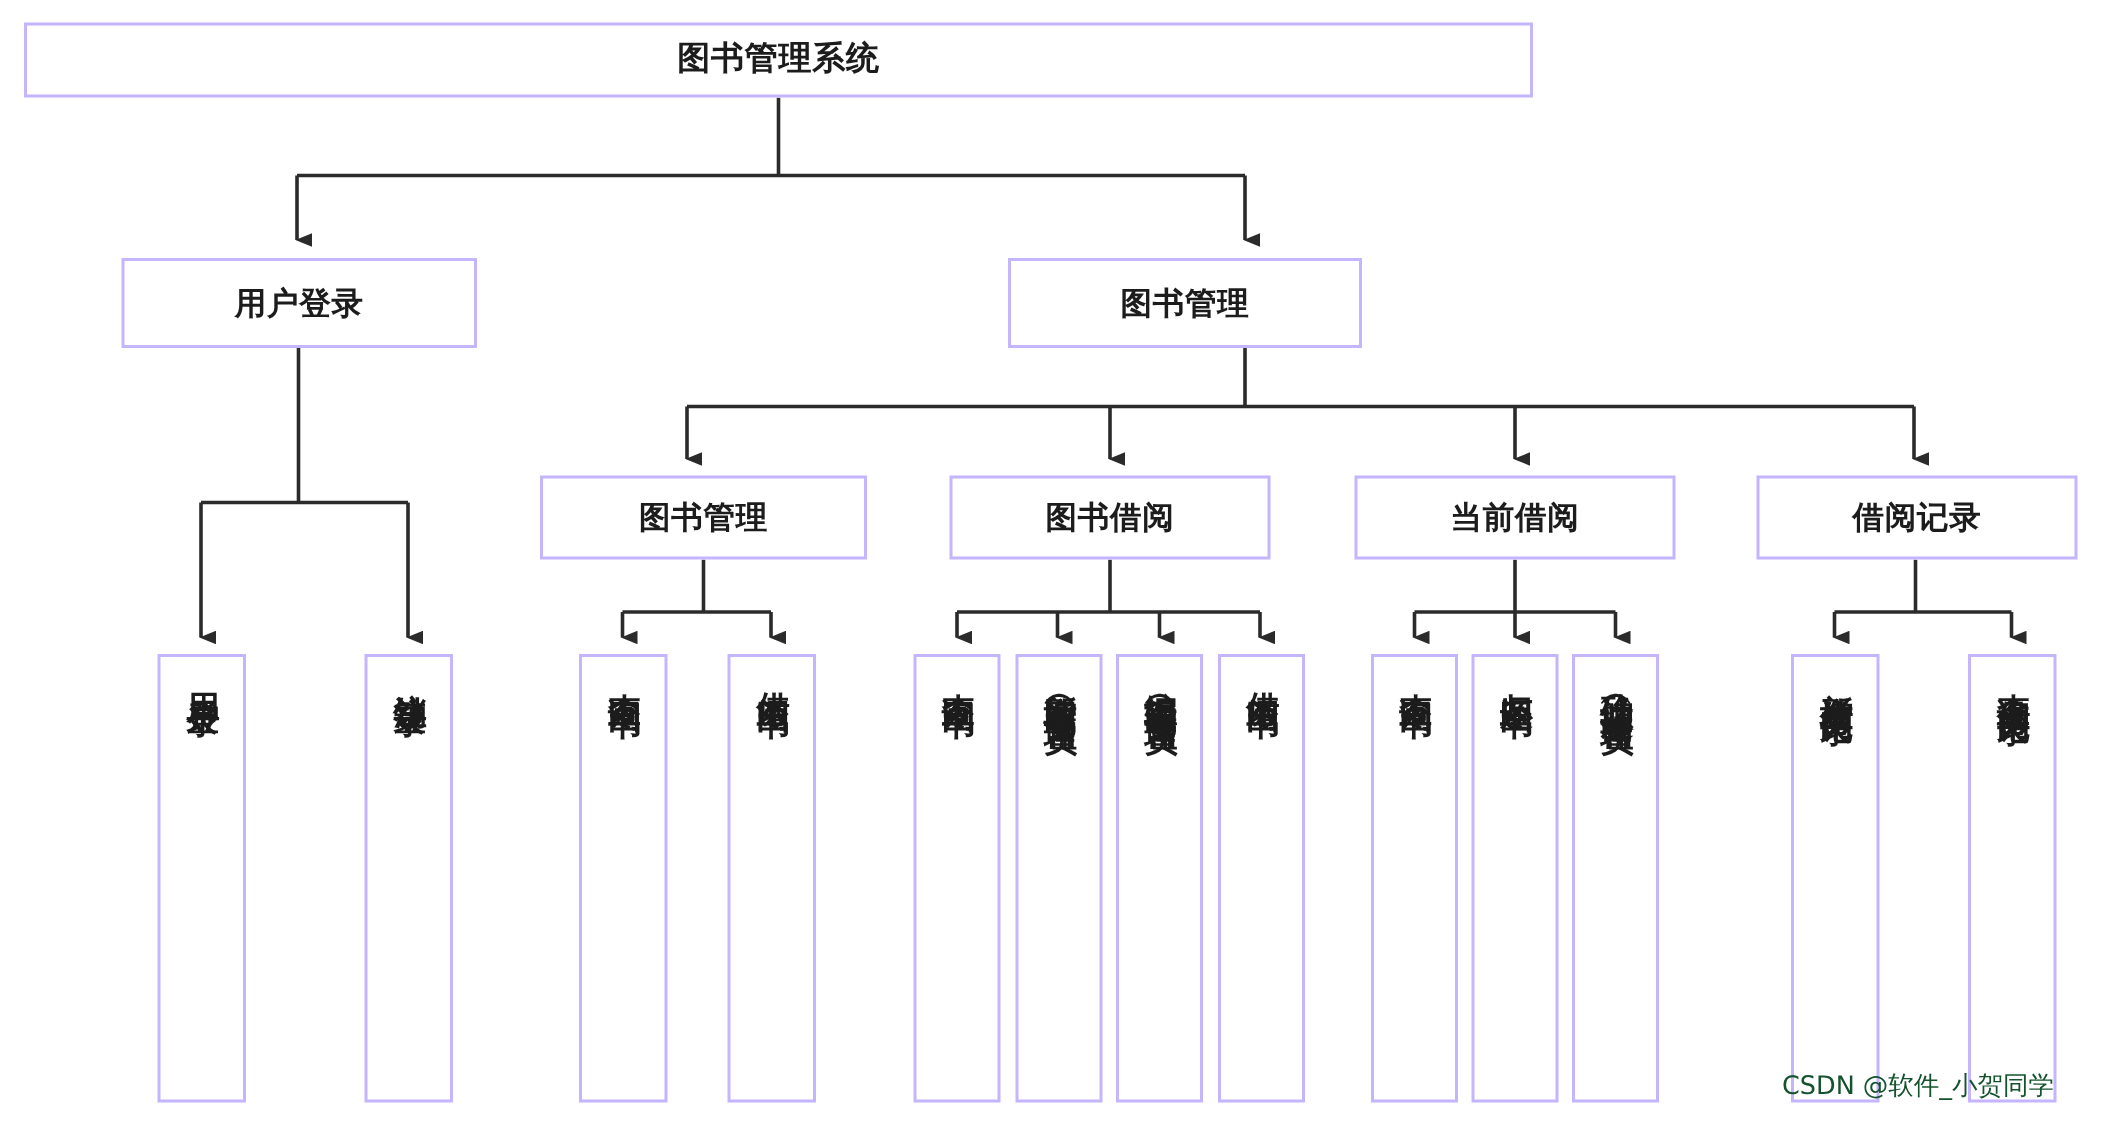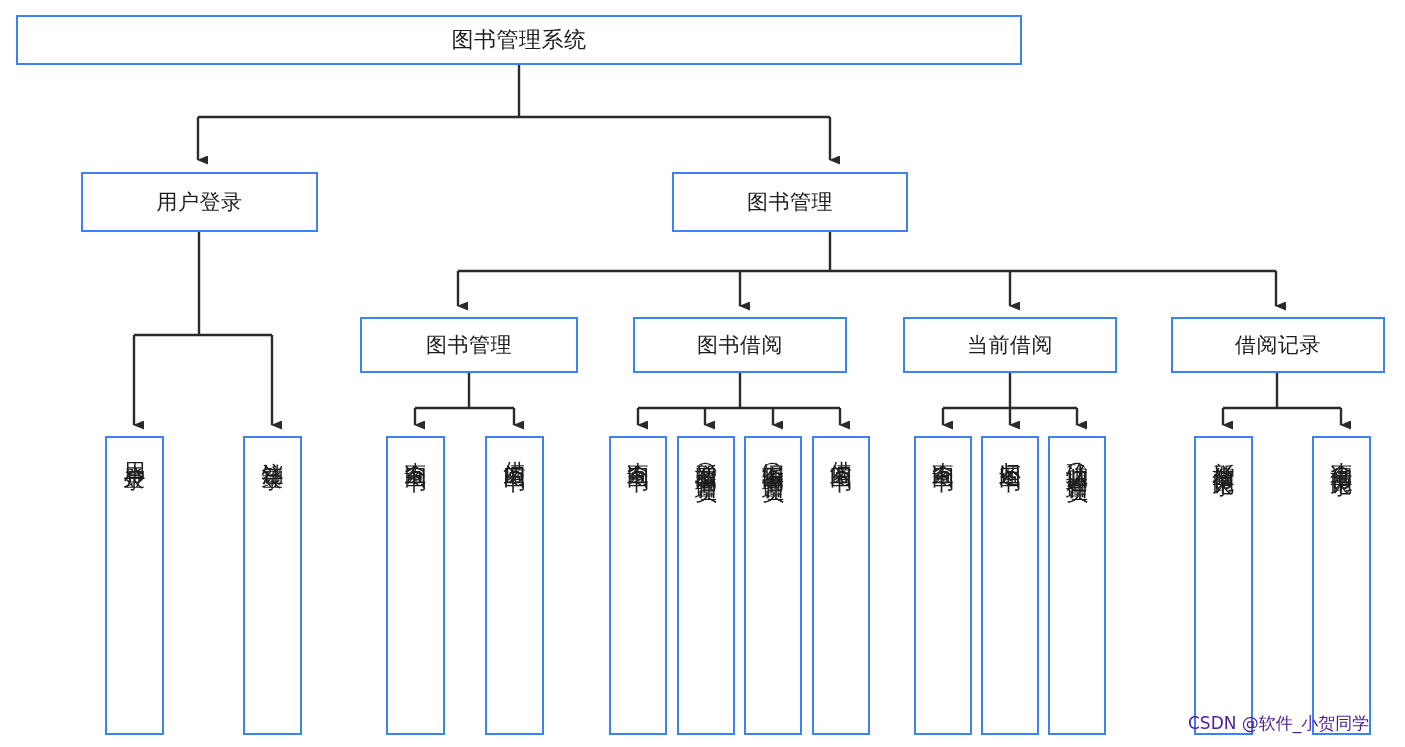--- a/index.html
+++ b/index.html
@@ -24,26 +24,27 @@
     position: absolute;
     left: 0;
     top: 0;
     width: 1405px;
     height: 747px;
     pointer-events: none;
   }
   .node {
     position: absolute;
     box-sizing: border-box;
-    border: 2px solid #3b82f6;
+    border: 2px solid #c4b5fd;
     background: #ffffff;
     display: flex;
     align-items: center;
     justify-content: center;
     color: #1c1c1c;
+    font-weight: bold;
   }
   .node-label {
     display: block;
     text-align: center;
     line-height: 1.18;
     letter-spacing: 0.5px;
     white-space: nowrap;
   }
   .node.horizontal .node-label {
     font-size: 21px;
@@ -61,21 +62,21 @@
     font-size: 22px;
     line-height: 1;
     letter-spacing: 3px;
     white-space: nowrap;
   }
   .watermark {
     position: absolute;
     left: 1188px;
     top: 712px;
     font-size: 17px;
-    color: #4c1d95;
+    color: #14532d;
     white-space: nowrap;
     font-family: "DejaVu Sans", "Liberation Sans", sans-serif;
   }
 </style>
 </head>
 <body>
 
 <div id="diagram-root">
 
   <svg class="connectors" viewBox="0 0 1405 747" xmlns="http://www.w3.org/2000/svg">

